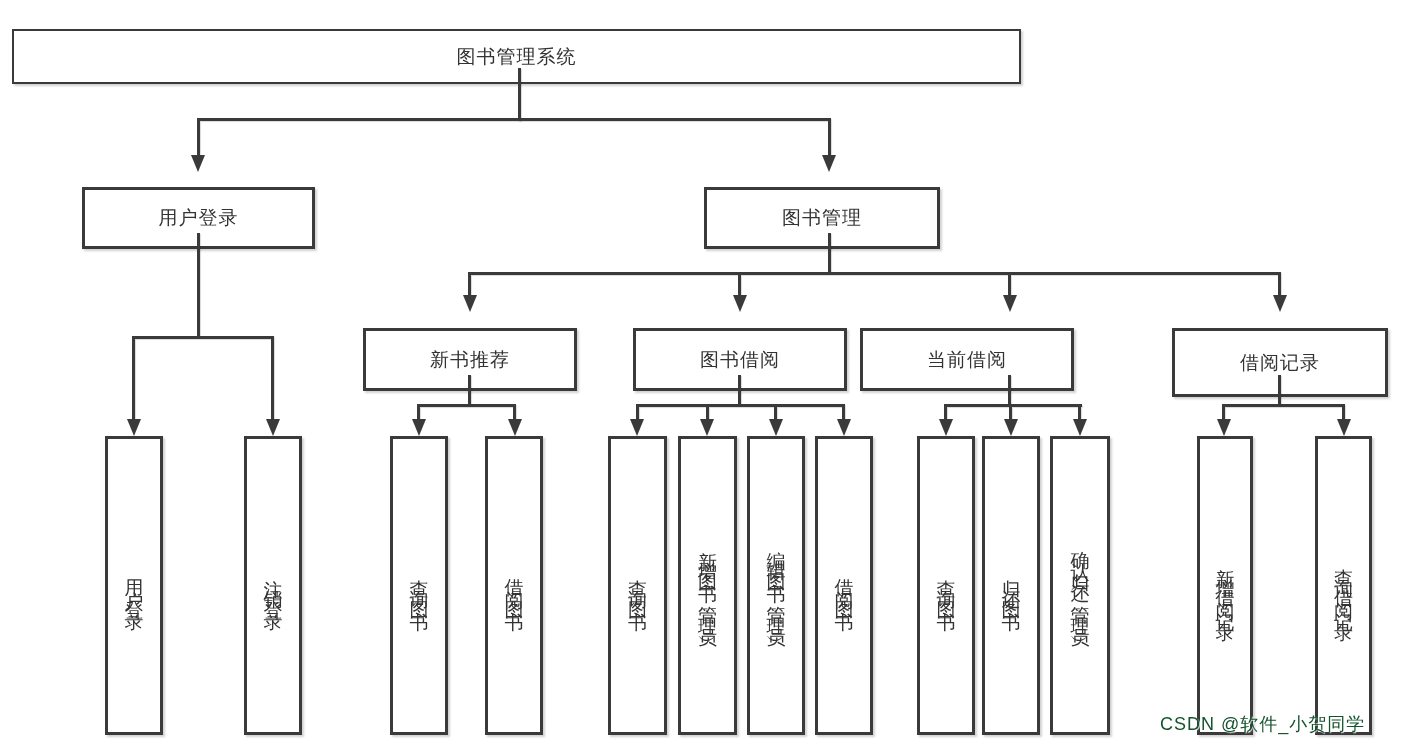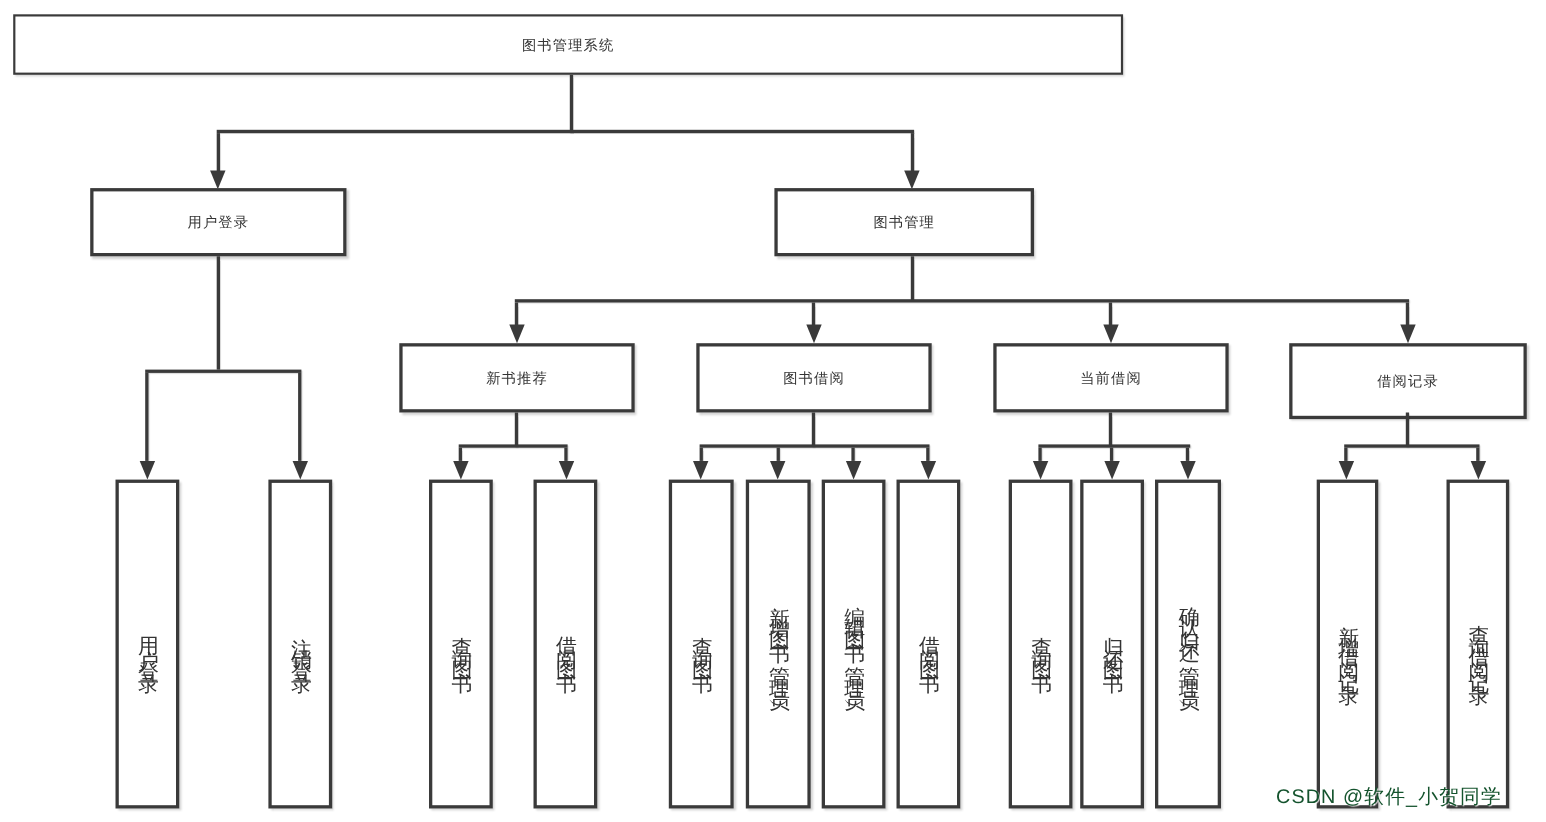--- a/index.html
+++ b/index.html
@@ -16,24 +16,25 @@
   }
 
   
   .node {
     position: absolute;
     border: 3px solid #3a3a3a;
     background: #ffffff;
     display: flex;
     align-items: center;
     justify-content: center;
-    font-size: 13px;
+    font-size: 19px;
     letter-spacing: 1px;
     color: #333333;
     box-shadow: 2px 2px 2px rgba(0,0,0,0.18);
+    margin-top: 16px;
   }
   .node.lvl1 { border-width: 2px; }
 
   .vnode {
     position: absolute;
     border: 3px solid #3a3a3a;
     background: #ffffff;
     display: flex;
     align-items: center;
     justify-content: center;
@@ -102,21 +103,21 @@
   <div class="arrow" style="left:463px; top:295px;"></div>
   <div class="line" style="left:738px; top:275px; width:3px; height:21px;"></div>
   <div class="arrow" style="left:733px; top:295px;"></div>
   <div class="line" style="left:1008px; top:275px; width:3px; height:21px;"></div>
   <div class="arrow" style="left:1003px; top:295px;"></div>
   <div class="line" style="left:1278px; top:275px; width:3px; height:21px;"></div>
   <div class="arrow" style="left:1273px; top:295px;"></div>
 
   <div class="node" style="left:633px; top:312px; width:214px; height:63px;">图书借阅</div>
   <div class="node" style="left:363px; top:312px; width:214px; height:63px;">新书推荐</div>
-  <div class="node" style="left:903px; top:312px; width:214px; height:63px;text-align:right;">当前借阅</div>
+  <div class="node" style="left:860px; top:312px; width:214px; height:63px;text-align:right;">当前借阅</div>
   <div class="node" style="left:1172px; top:312px; width:216px; height:69px;">借阅记录</div>
 
   <div class="line" style="left:468px; top:375px; width:3px; height:31px;"></div>
   <div class="line" style="left:417px; top:404px; width:99px; height:3px;"></div>
   <div class="line" style="left:417px; top:407px; width:3px; height:12px;"></div>
   <div class="arrow" style="left:412px; top:419px;"></div>
   <div class="line" style="left:513px; top:407px; width:3px; height:12px;"></div>
   <div class="arrow" style="left:508px; top:419px;"></div>
 
   <div class="line" style="left:738px; top:375px; width:3px; height:31px;"></div>

